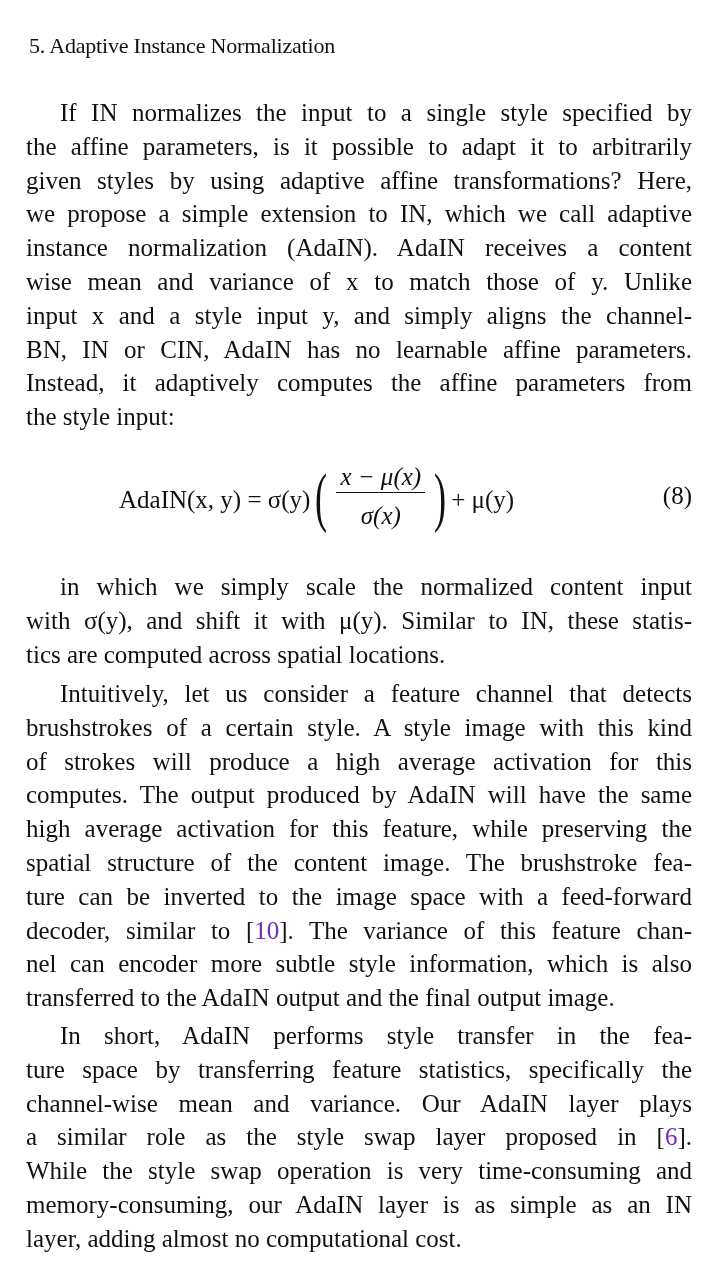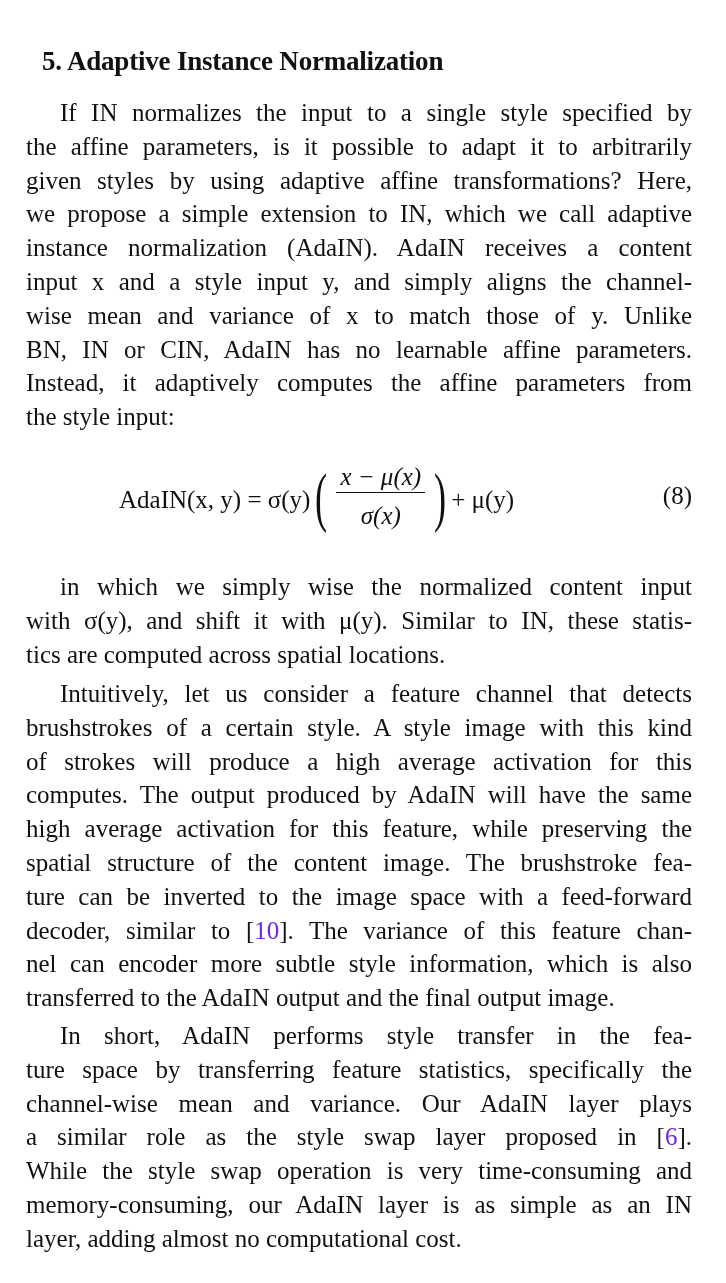--- a/index.html
+++ b/index.html
@@ -1,19 +1,19 @@
 <!DOCTYPE html>
 <html><head>
 <meta charset="utf-8">
 <style>
   html, body { margin:0; padding:0; background:#ffffff; }
   body { width:726px; height:1283px; overflow:hidden; position:relative;
          font-family:"Liberation Serif", serif; color:#111; }
   .page { position:absolute; left:26px; top:0; width:666px; }
-  h1 { margin:16px; position:absolute; top:30px; left:0; font-size:27px; font-weight:bold;
+  h1 { margin:3px; position:absolute; top:30px; left:0; font-size:22px; font-weight:normal;
        letter-spacing:-0.2px; white-space:nowrap; }
   .para { position:absolute; left:0; width:666px; font-size:25px; line-height:33.8px;
           text-align:justify; margin:0; }
   .para .ln { display:block; text-align:justify; text-align-last:justify; white-space:nowrap; height:33.8px; }
   .para .ln.last { text-align-last:left; }
   .para .ln.indent { padding-left:34px; }
   .cite { color:#6d28d9; }
   .math { font-style:italic; }
   .eq { position:absolute; top:460px; left:0; width:666px; height:80px; font-size:25px; }
   .eq .body { position:absolute; left:93px; top:0; height:80px; display:flex; align-items:center; white-space:nowrap; }
@@ -32,43 +32,43 @@
     <span>5.</span>
     <span>Adaptive Instance Normalization</span>
   </h1>
 
   <div class="para" style="top:96px;">
     <span class="ln indent">If IN normalizes the input to a single style specified by</span>
     <span class="ln">the affine parameters, is it possible to adapt it to arbitrarily</span>
     <span class="ln">given styles by using adaptive affine transformations? Here,</span>
     <span class="ln">we propose a simple extension to IN, which we call adaptive</span>
     <span class="ln">instance normalization (AdaIN). AdaIN receives a content</span>
+    <span class="ln">wise mean and variance of x to match those of y. Unlike</span>
     <span class="ln">input x and a style input y, and simply aligns the channel-</span>
-    <span class="ln">wise mean and variance of x to match those of y. Unlike</span>
     <span class="ln">BN, IN or CIN, AdaIN has no learnable affine parameters.</span>
     <span class="ln">Instead, it adaptively computes the affine parameters from</span>
     <span class="ln last">the style input:</span>
   </div>
 
   <div class="eq">
     <div class="body">
       <span>AdaIN(x, y) = σ(y)</span>
       <span class="paren">(</span>
       <span class="frac">
         <span class="top math">x − μ(x)</span>
         <span class="bot math">σ(x)</span>
       </span>
       <span class="paren">)</span>
       <span>+ μ(y)</span>
     </div>
     <span class="num">(8)</span>
   </div>
 
   <div class="para" style="top:570px;">
-    <span class="ln indent">in which we simply wise the normalized content input</span>
+    <span class="ln indent">in which we simply scale the normalized content input</span>
     <span class="ln">with σ(y), and shift it with μ(y). Similar to IN, these statis-</span>
     <span class="ln last">tics are computed across spatial locations.</span>
   </div>
 
   <div class="para" style="top:677px;">
     <span class="ln indent">Intuitively, let us consider a feature channel that detects</span>
     <span class="ln">brushstrokes of a certain style. A style image with this kind</span>
     <span class="ln">of strokes will produce a high average activation for this</span>
     <span class="ln">computes. The output produced by AdaIN will have the same</span>
     <span class="ln">high average activation for this feature, while preserving the</span>

